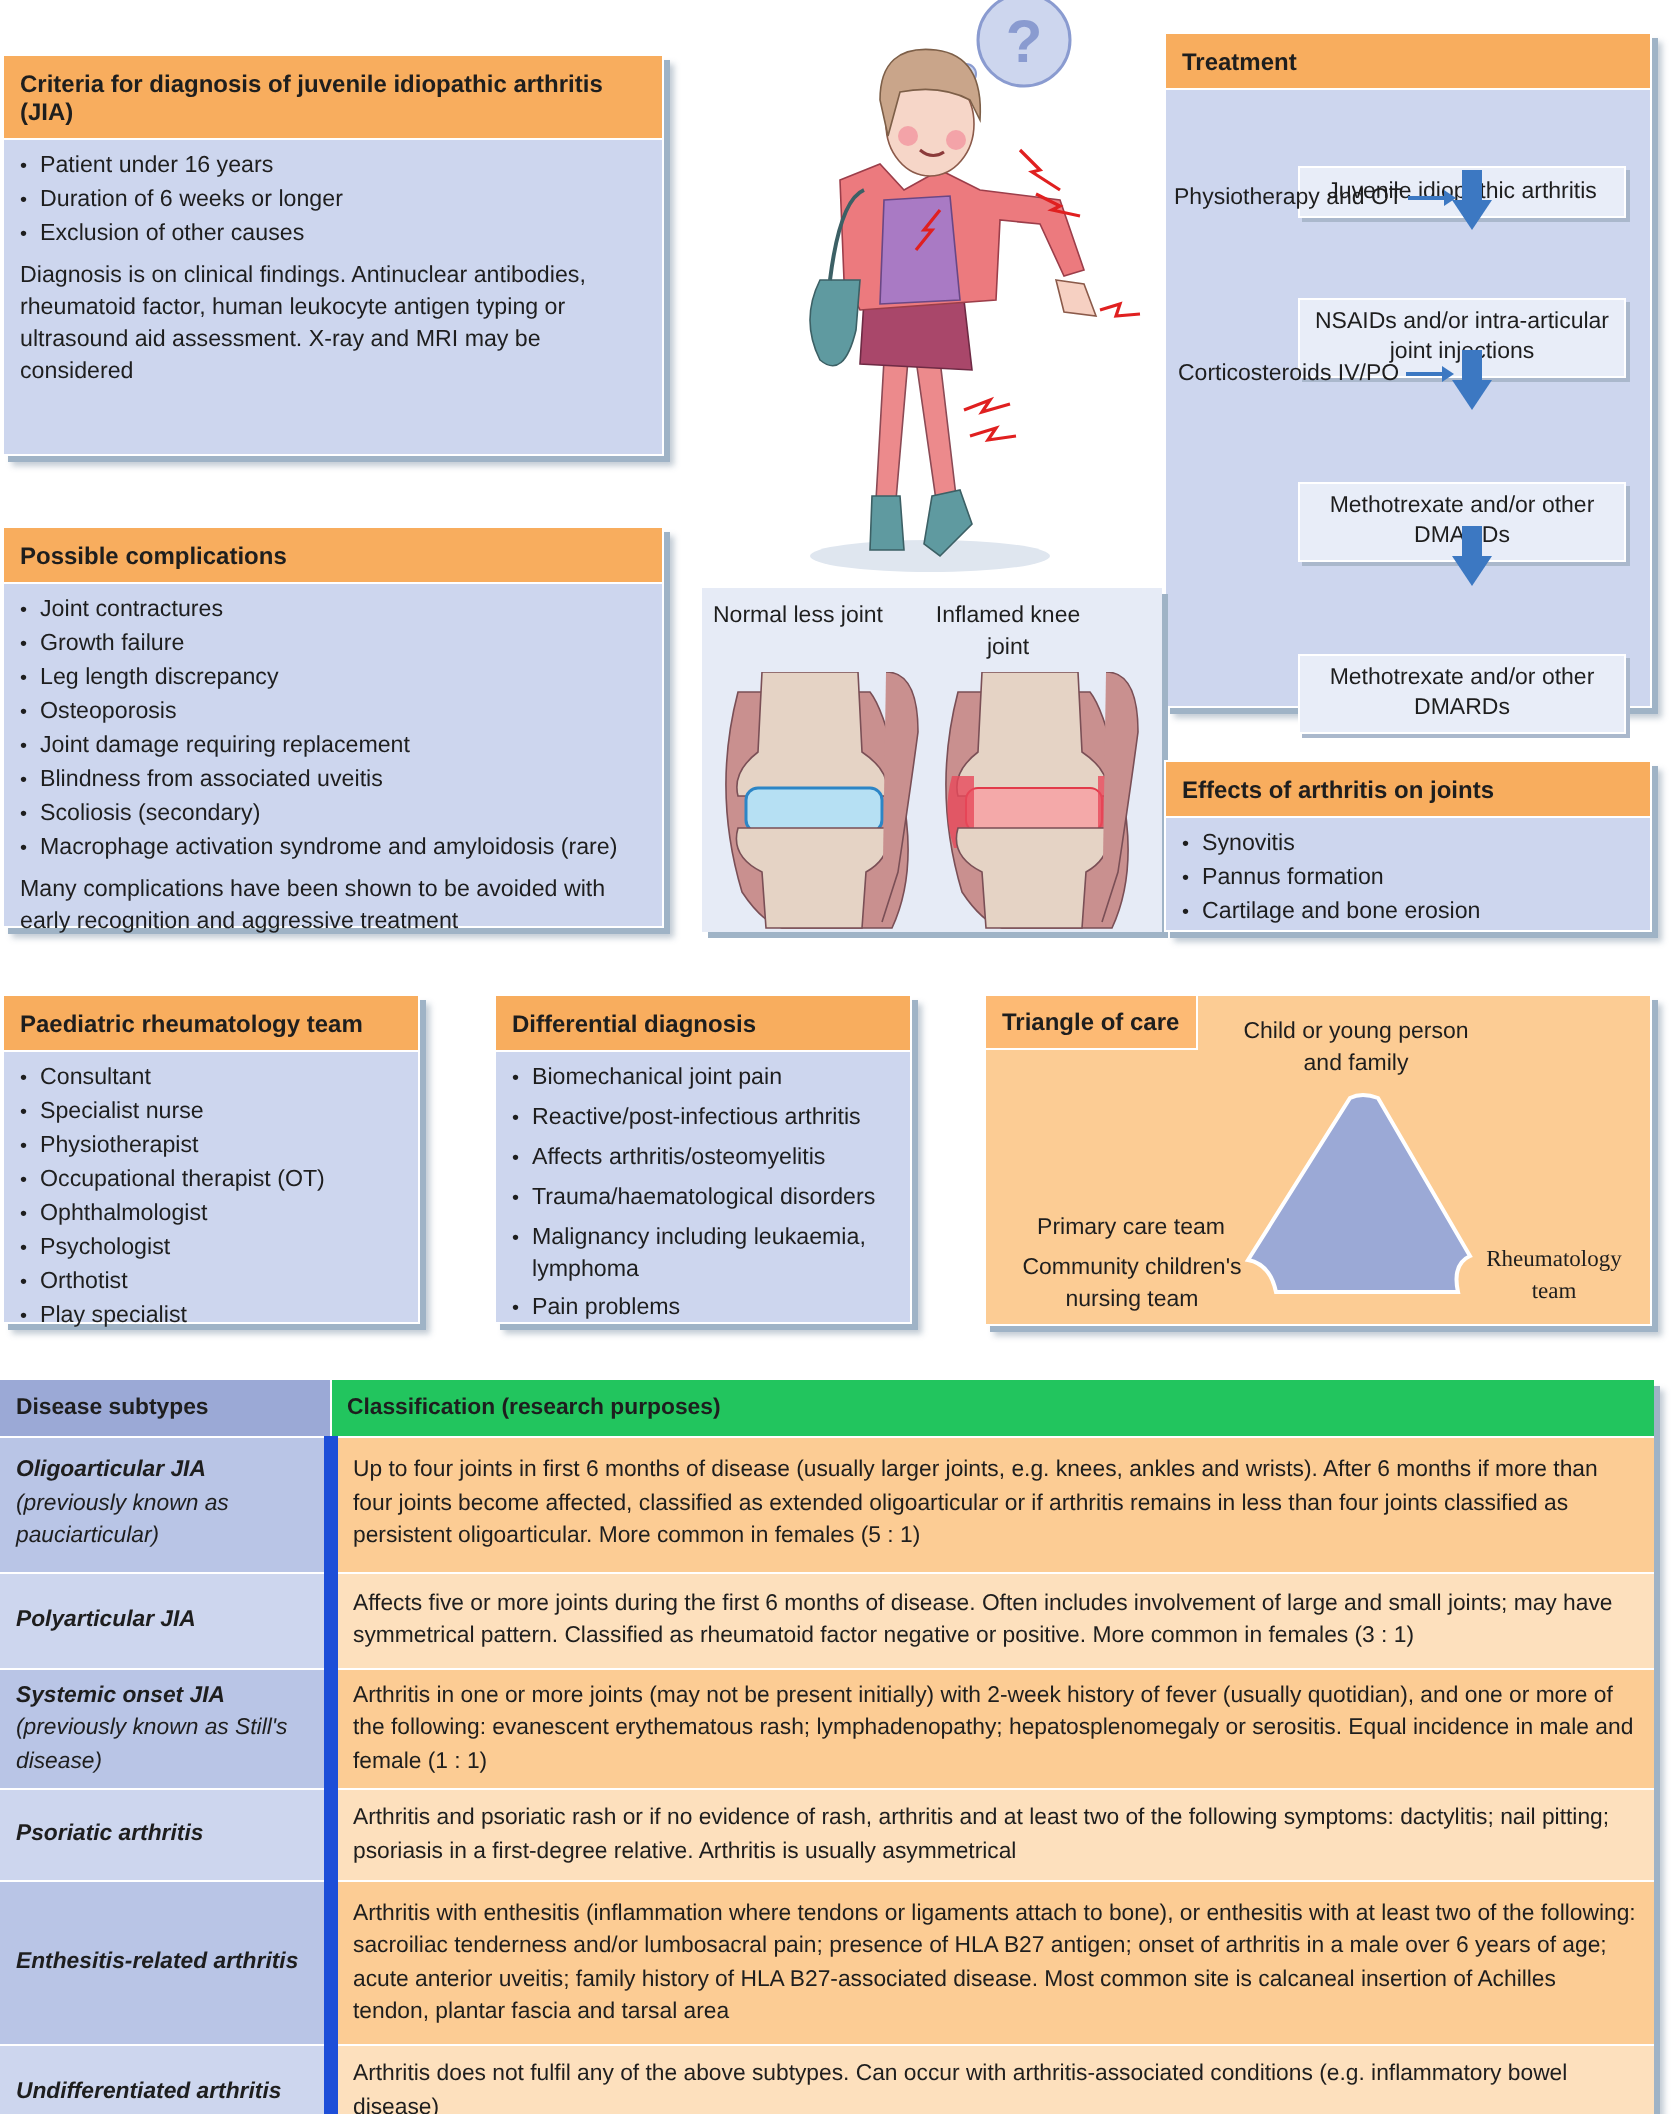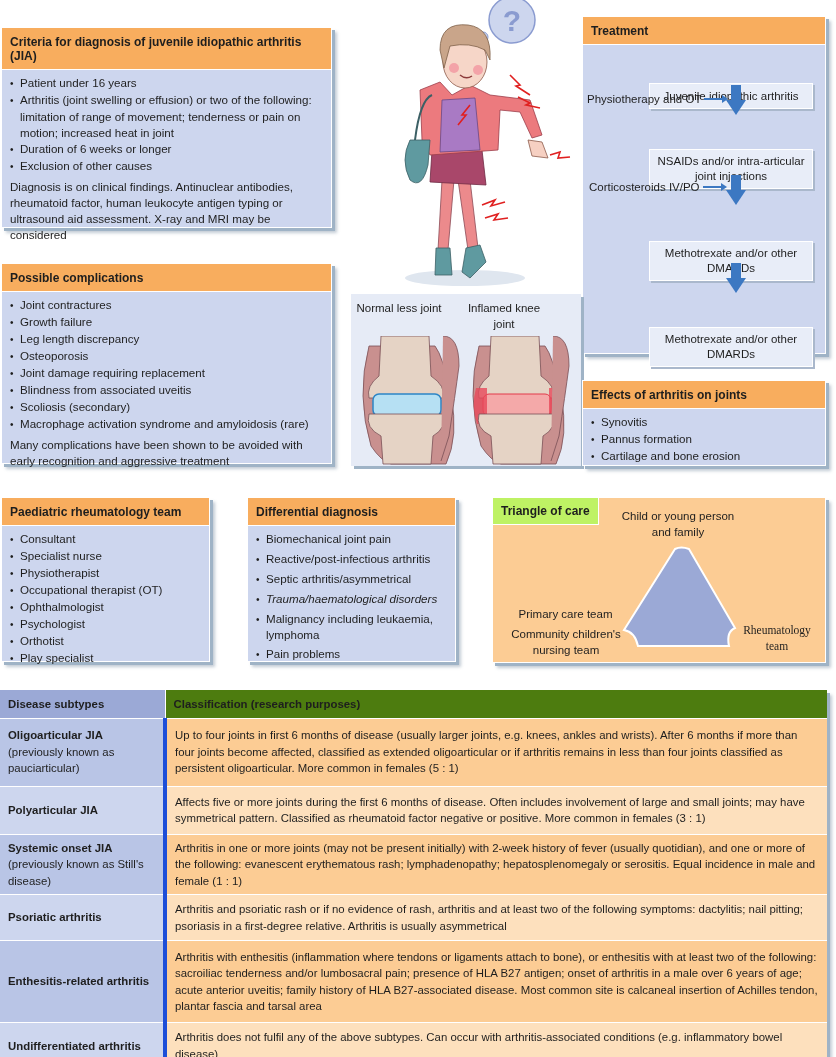--- a/index.html
+++ b/index.html
@@ -44,50 +44,49 @@
   }
   .knee-label { position: absolute; font-size: 11.5px; text-align: center; line-height: 16px; width: 90px; }
 
   
   .tri-box {
     position: absolute; left: 492px; top: 497px; width: 334px; height: 166px;
     background: #fccc94; box-shadow: 3px 3px 0 #9fb3c6, 5px 5px 3px rgba(120,140,160,0.45);
     border: 1px solid #fff;
   }
   .tri-head {
-    position: absolute; left: 0; top: 0; background: #bef264; font-weight: bold; font-size: 12px;
+    position: absolute; left: 0; top: 0; background: #fdba74; font-weight: bold; font-size: 12px;
     padding: 6px 8px; border-right: 1px solid #fff; border-bottom: 1px solid #fff;
   }
   .tri-label { position: absolute; font-size: 11.5px; text-align: center; line-height: 16px; }
 
   
   .tbl {
     position: absolute; left: 0; top: 690px; width: 827px;
     border-collapse: collapse; font-size: 11.4px;
     box-shadow: 3px 3px 0 #9fb3c6, 5px 5px 3px rgba(120,140,160,0.45);
   }
   .tbl th { text-align: left; font-weight: bold; padding: 6px 8px; height: 28px; }
   .tbl th.c1 { background: #9ba9d6; width: 165px; border-right: 1px solid #fff; }
-  .tbl th.c2 { background: #4d7c0f; }
+  .tbl th.c2 { background: #22c55e; }
   .tbl td { padding: 5px 8px; vertical-align: middle; line-height: 16.5px; border-top: 1px solid #fff; }
-  .tbl td.c1 { background: #cdd6ee; border-right: 4px solid #1d4ed8; }
+  .tbl td.c1 { background: #cdd6ee; border-right: 7px solid #1d4ed8; font-style: italic; }
   .tbl tr:nth-child(odd) td.c1 { background: #b9c5e6; }
   .tbl td.c2 { background: #fde0bd; }
   .tbl tr:nth-child(odd) td.c2 { background: #fccc94; }
   .subtype-name { font-weight: bold; display: block; }
 </style>
 </head>
 <body>
 
 <div class="box" style="left:1px; top:27px; width:331px; height:201px;">
   <div class="box-head">Criteria for diagnosis of juvenile idiopathic arthritis (JIA)</div>
   <div class="box-body">
     <ul class="bullets">
       <li>Patient under 16 years</li>
-      <li>Arthritis (joint swelling or effusion) or two of the following: limitation of range of movement; tenderness or pain on motion; increased heat in joint</li>
       <li>Duration of 6 weeks or longer</li>
       <li>Exclusion of other causes</li>
     </ul>
     <p class="note">Diagnosis is on clinical findings. Antinuclear antibodies, rheumatoid factor, human leukocyte antigen typing or ultrasound aid assessment. X-ray and MRI may be considered</p>
   </div>
 </div>
 
 <div class="box" style="left:1px; top:263px; width:331px; height:201px;">
   <div class="box-head">Possible complications</div>
   <div class="box-body">
@@ -221,22 +220,22 @@
     </ul>
   </div>
 </div>
 
 <div class="box" style="left:247px; top:497px; width:209px; height:165px;">
   <div class="box-head">Differential diagnosis</div>
   <div class="box-body" style="line-height:15px;">
     <ul class="bullets">
       <li style="margin-bottom:4px;">Biomechanical joint pain</li>
       <li style="margin-bottom:4px;">Reactive/post-infectious arthritis</li>
-      <li style="margin-bottom:4px;">Septic arthritis/asymmetrical</li>
-      <li style="margin-bottom:4px;font-style:italic;">Trauma/haematological disorders</li>
+      <li style="margin-bottom:4px;">Affects arthritis/osteomyelitis</li>
+      <li style="margin-bottom:4px;">Trauma/haematological disorders</li>
       <li style="margin-bottom:4px;">Malignancy including leukaemia, lymphoma</li>
       <li>Pain problems</li>
     </ul>
   </div>
 </div>
 
 <div class="tri-box">
   <div class="tri-head">Triangle of care</div>
   <div class="tri-label" style="left:120px; top:10px; width:130px;">Child or young person and family</div>
   <svg width="334" height="166" style="position:absolute; left:0; top:0;">

